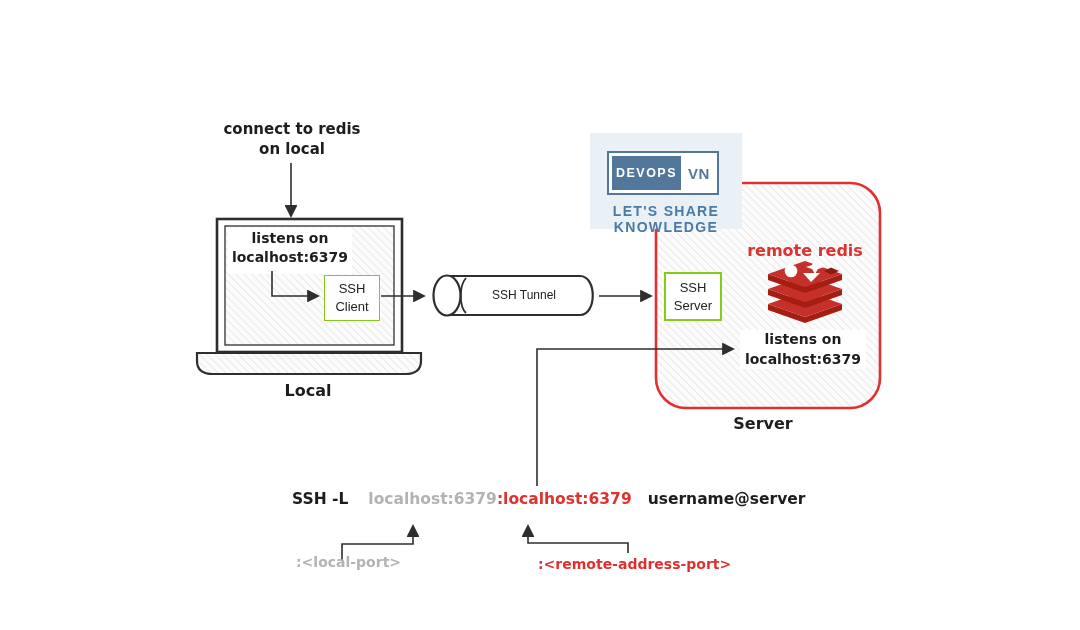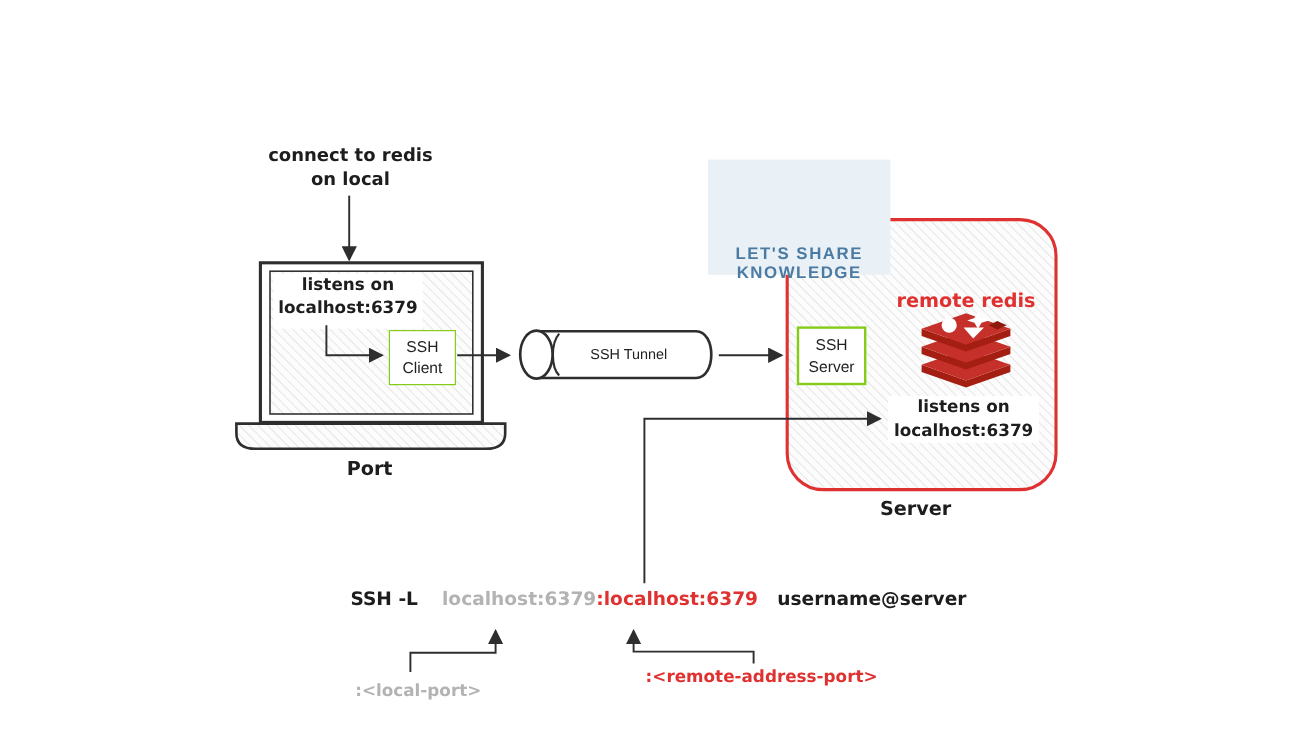--- a/index.html
+++ b/index.html
@@ -38,21 +38,21 @@
   .remote-redis{left:730px;top:241px;width:150px;font-size:16px;font-weight:600;color:#e03131;text-align:center;}
   .listen-note{left:740px;top:330px;width:126px;font-size:14px;font-weight:600;line-height:1.4;
                background:#ffffff;color:#1d1d1d;}
 
   .command{left:292px;top:490px;font-size:15.5px;font-weight:600;white-space:nowrap;color:#1d1d1d;}
   .cmd-prefix{margin-right:20px;color:#1d1d1d;}
   .cmd-local{color:#b3b3b3;}
   .cmd-remote{color:#e03131;}
   .cmd-target{margin-left:16px;color:#1d1d1d;}
   .anno{font-size:14px;font-weight:600;}
-  .anno-local{left:296px;top:568px;color:#b3b3b3;}
+  .anno-local{left:296px;top:554px;color:#b3b3b3;}
   .anno-remote{left:538px;top:556px;color:#e03131;}
 </style>
 </head>
 <body>
 
 <div id="stage">
 
   <svg class="abs" style="left:0;top:0" width="1080" height="630" viewBox="0 0 1080 630">
     <defs>
       <pattern id="hatch" width="5.5" height="5.5" patternUnits="userSpaceOnUse" patternTransform="rotate(-45)">
@@ -110,25 +110,29 @@
 
   <div class="abs connect-note center pre hand">connect to redis
 on local</div>
 
   <div class="abs screen-note center pre hand">listens on
 localhost:6379</div>
 
   <div class="abs ssh-box ssh-client clean pre">SSH
 Client</div>
 
-  <div class="abs device-label local-label center hand">Port</div>
+  <div class="abs device-label local-label center hand">Local</div>
 
   <div class="abs tunnel-label center clean">SSH Tunnel</div>
 
   <div class="abs logo-panel">
+    <div class="logo-box">
+      <div class="logo-left">DEVOPS</div>
+      <div class="logo-right">VN</div>
+    </div>
     <div class="logo-tagline">LET'S SHARE KNOWLEDGE</div>
   </div>
 
   <div class="abs ssh-box ssh-server clean pre">SSH
 Server</div>
 
   <div class="abs remote-redis center hand">remote redis</div>
 
   <div class="abs listen-note center pre hand">listens on
 localhost:6379</div>

